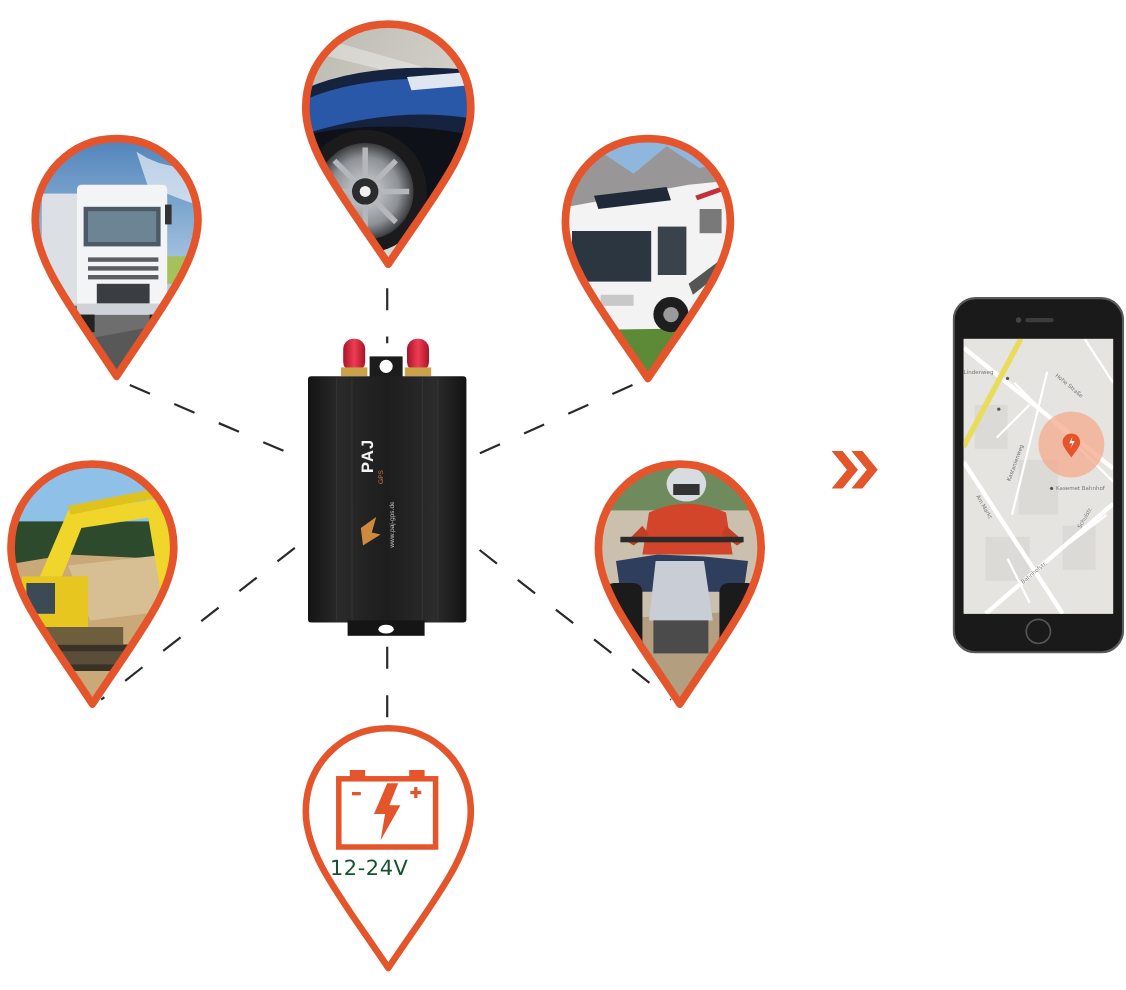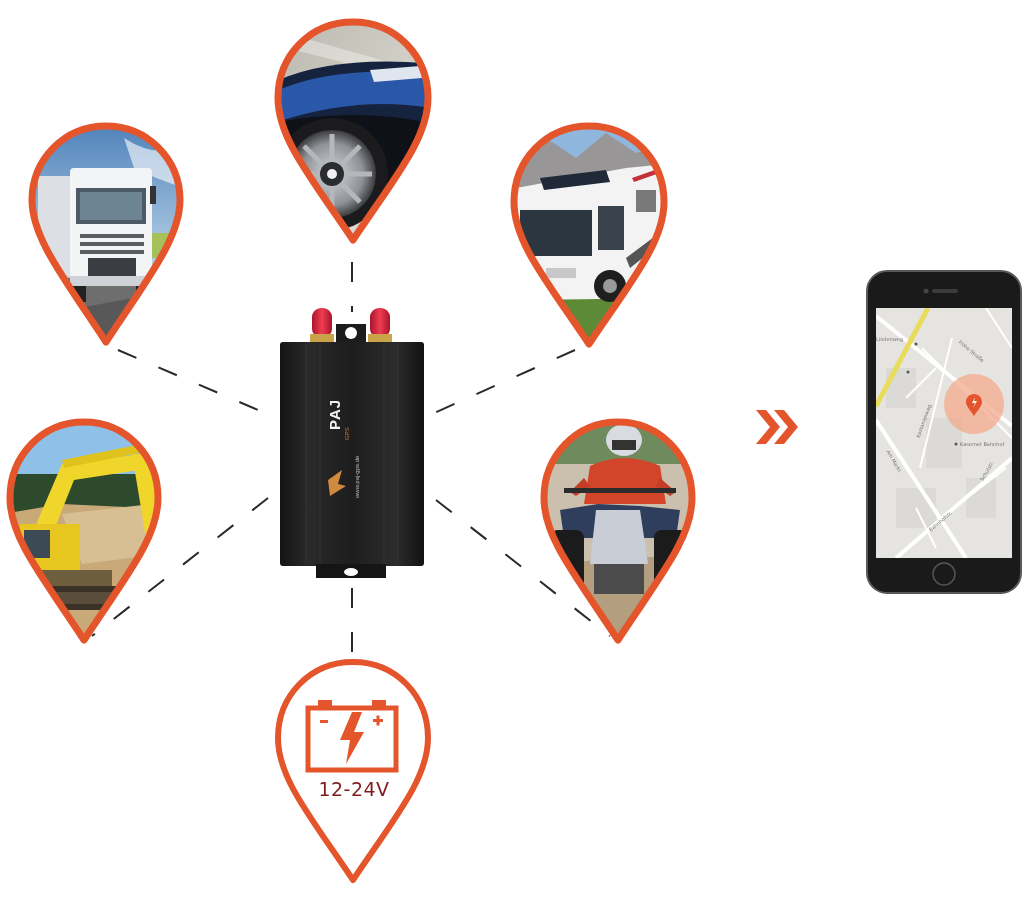--- a/index.html
+++ b/index.html
@@ -1,21 +1,21 @@
 <!DOCTYPE html>
 <html><head>
 <meta charset="utf-8">
 <style>
   html, body { margin: 0; padding: 0; background: #ffffff; }
   body { width: 1024px; height: 900px; position: relative; overflow: hidden; font-family: "Liberation Sans", sans-serif; }
   .abs { position: absolute; }
   svg { display: block; }
   .voltage-label {
-    position: absolute; left: 300px; top: 778px; width: 108px; text-align: center;
-    font-family: "DejaVu Sans", sans-serif; font-size: 19px; color: #7f1d1d; letter-spacing: 0.5px;
+    position: absolute; left: 300px; top: 778px; width: 108px; 
+    font-family: "DejaVu Sans", sans-serif; font-size: 19px; color: #14532d; letter-spacing: 0.5px;
   }
   .brand-text {
     position: absolute; left: 326px; top: 430px; width: 60px;
     transform: rotate(-90deg); transform-origin: 0 0;
     color: #f2f2f2; font-size: 15px; font-weight: bold; letter-spacing: 1px;
   }
   .brand-url {
     position: absolute; left: 354px; top: 498px;
     transform: rotate(-90deg); transform-origin: 0 0;
     color: #bcbcbc; font-size: 6px; white-space: nowrap;

